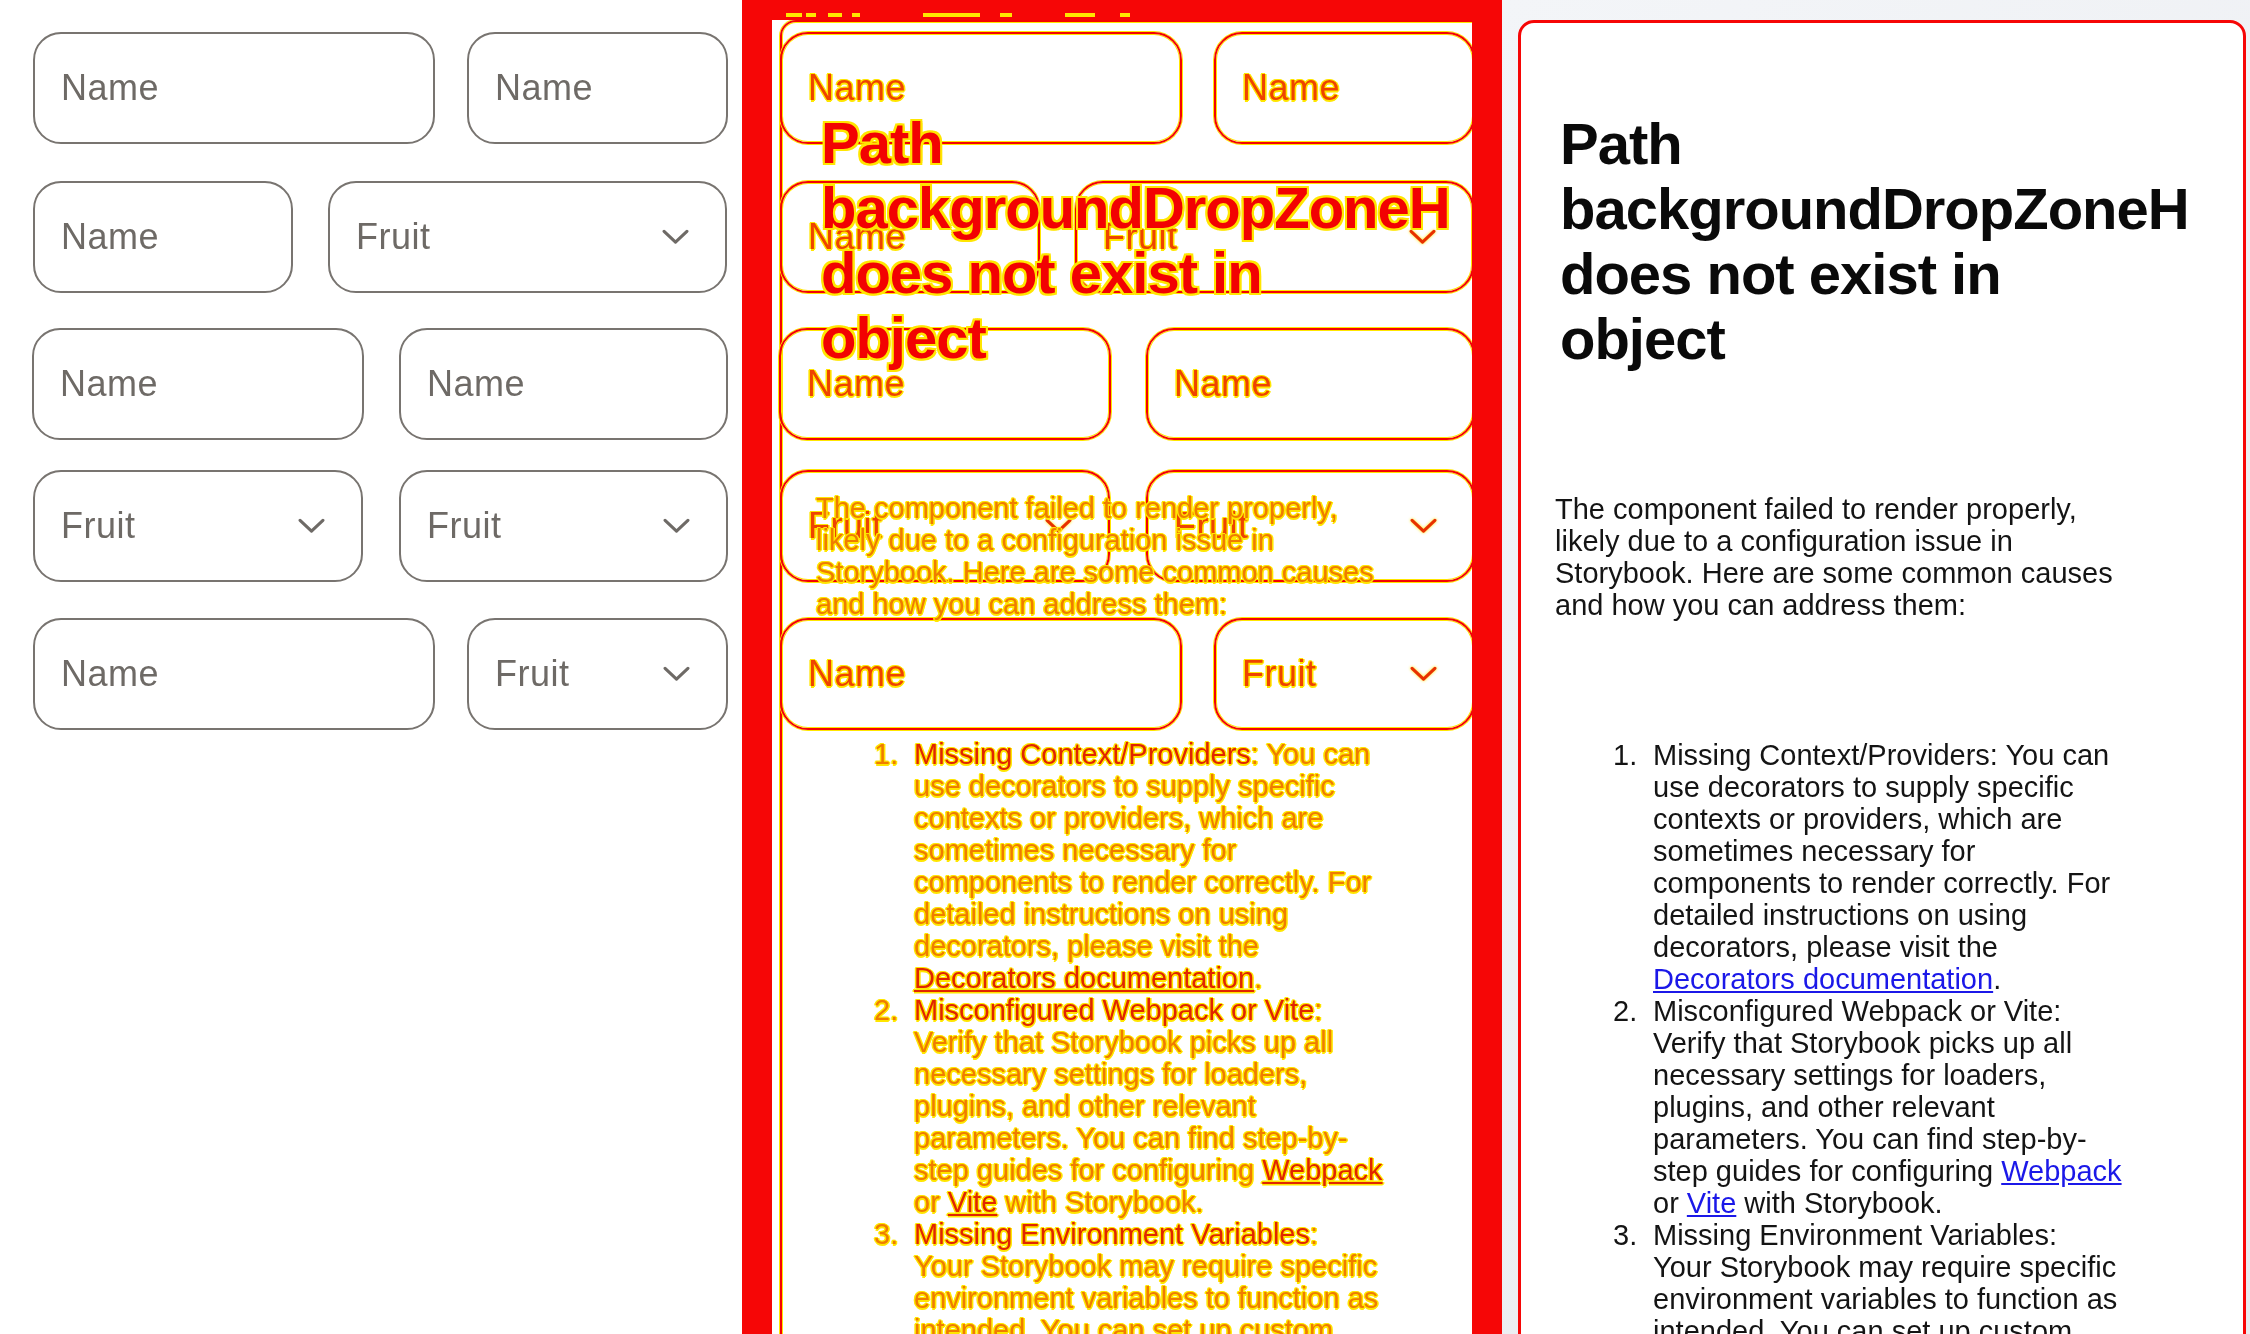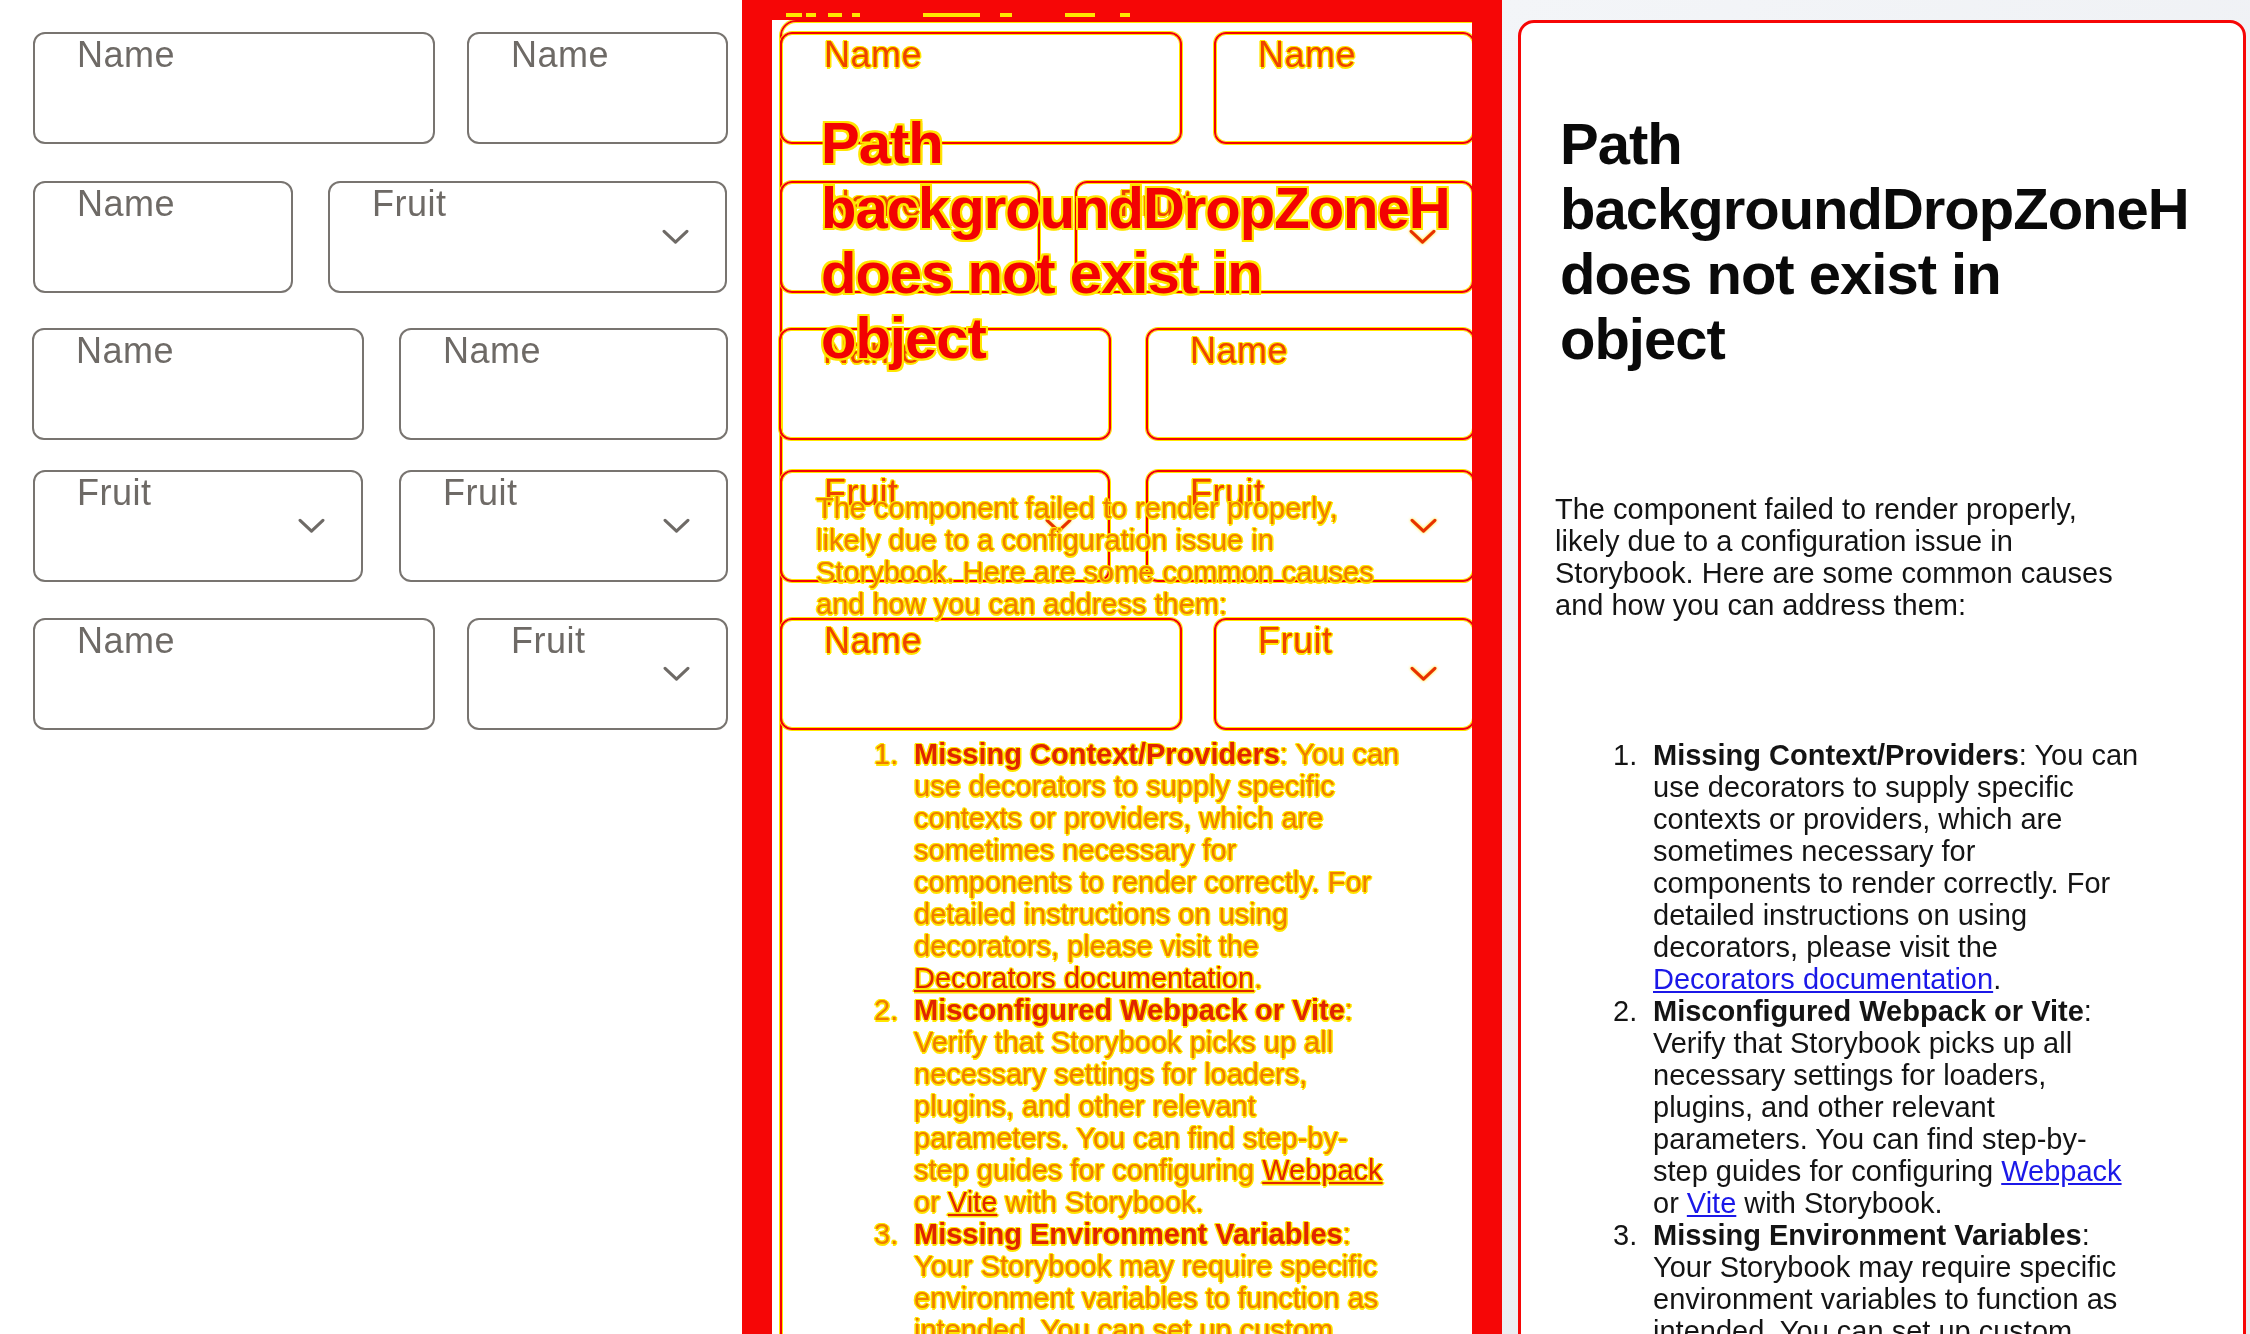--- a/index.html
+++ b/index.html
@@ -32,22 +32,22 @@
   #panel-right{left:1502px;width:748px;background:linear-gradient(140deg,#f3f5f8 0%,#e9ebef 100%)}
   .card{
     position:absolute;left:16px;top:20px;width:722px;height:1380px;background:#fff;
     border:3px solid #f60606;border-radius:16px;overflow:hidden;
   }
 
   
   .fields-layer{position:absolute;inset:0}
   .mid-fields-pos{position:absolute;left:-25px;top:-20px;width:760px;height:1334px}
   .field{
-    position:absolute;box-sizing:border-box;border:2.5px solid #787470;border-radius:12px;
-    display:flex;background:transparent;padding-left:16px;
+    position:absolute;box-sizing:border-box;border:2.5px solid #787470;border-radius:28px;
+    display:flex;align-items:center;background:transparent;
   }
   .flabel{margin-left:26px;font-size:36px;color:#6e6a66;letter-spacing:.5px;white-space:nowrap}
   .chev{position:absolute;right:36px;top:50%;transform:translateY(-50%);color:#6e6a66;line-height:0}
   .f0{left:33px;top:32px;width:402px;height:112px}
   .f1{left:467px;top:32px;width:261px;height:112px}
   .f2{left:33px;top:181px;width:260px;height:112px}
   .f3{left:328px;top:181px;width:399px;height:112px}
   .f4{left:32px;top:328px;width:332px;height:112px}
   .f5{left:399px;top:328px;width:329px;height:112px}
   .f6{left:33px;top:470px;width:330px;height:112px}
@@ -60,21 +60,21 @@
   .mid-pos{left:10px;top:2px}
   .err-heading{position:absolute;left:39px;top:88px}
   .hline{font-weight:700;font-size:58px;line-height:65px;letter-spacing:-1px;white-space:nowrap;color:#0a0a0a}
   .err-para{position:absolute;left:34px;top:470px}
   .pline{font-size:29px;line-height:32px;white-space:nowrap;color:#141414}
   .err-list{position:absolute;left:132px;top:716px;margin:0;padding:0;list-style:none}
   .err-item{position:absolute;left:0}
   .item0{top:0}.item1{top:256px}.item2{top:480px}
   .num{position:absolute;left:-40px;top:0;font-size:29px;line-height:32px;color:#141414}
   .lline{font-size:29px;line-height:32px;white-space:nowrap;color:#141414}
-  .seg-bold{font-weight:700}
+  .seg-bold{font-weight:400}
   .seg-link{color:#1b18e8;text-decoration:underline;cursor:pointer}
 
   
   .diff .field{border-color:#f30202;box-shadow:0 0 0 1px #ffe600, inset 0 0 0 1px #ffe600}
   .diff .flabel{color:#ee4300;text-shadow:-1.5px 0 #ffe600,1.5px 0 #ffe600,0 -1.5px #ffe600,0 1.5px #ffe600,1px 1px #ffe600,-1px -1px #ffe600}
   .diff .chev{color:#e83000;filter:drop-shadow(0 0 1.5px #ffe600)}
   .diff .hline{color:#f20202;text-shadow:-2px 0 #ffe600,2px 0 #ffe600,0 -2px #ffe600,0 2px #ffe600,2px 2px #ffe600,-2px -2px #ffe600,2px -2px #ffe600,-2px 2px #ffe600}
   .diff .pline,.diff .lline,.diff .num{color:#ef7c00;text-shadow:-1.5px 0 #ffe600,1.5px 0 #ffe600,0 -1.5px #ffe600,0 1.5px #ffe600,1px 1px #ffe600,-1px -1px #ffe600}
   .diff .seg-bold{color:#e02500}
   .diff .seg-link{color:#e02500;text-decoration:underline}

